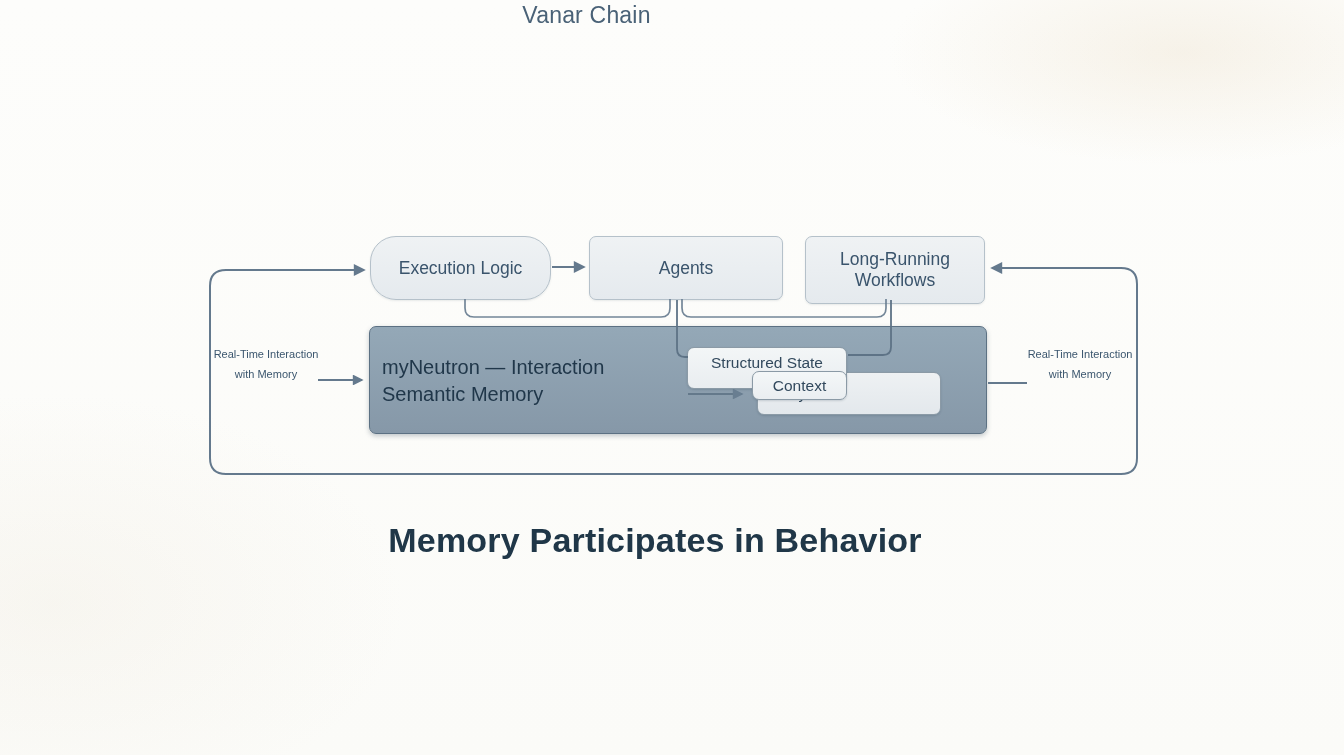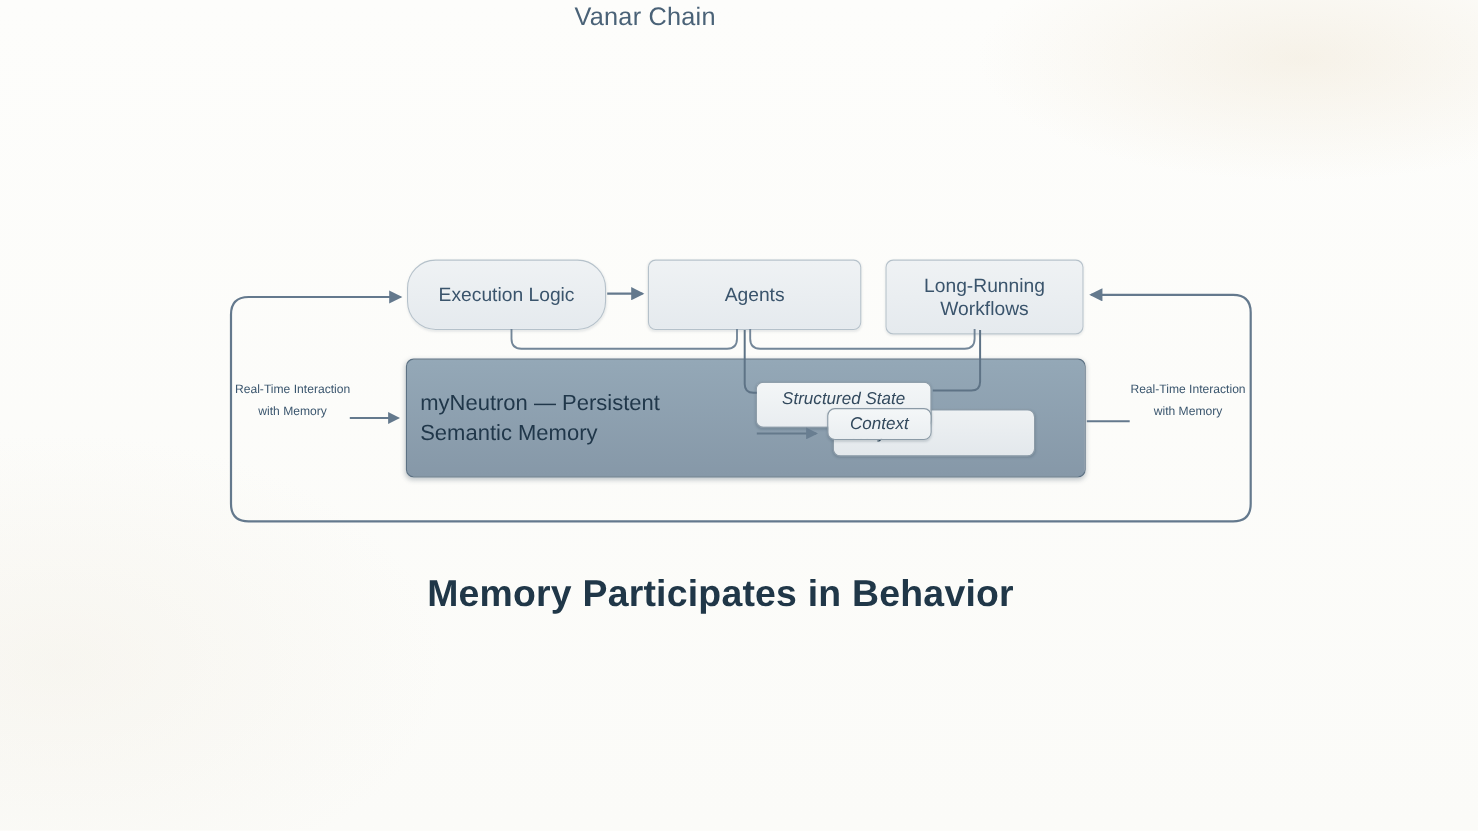--- a/index.html
+++ b/index.html
@@ -84,21 +84,20 @@
     text-align: left;
   }
   .inner-node {
     position: absolute;
     box-sizing: border-box;
     border-radius: 7px;
     border: 1px solid #8b9aa6;
     color: #32495d;
     font-size: 15.5px;
     box-shadow: 0 1px 2px rgba(40,60,80,0.18);
-    font-style: italic;
   }
   #node-history {
     left: 757px; top: 372px; width: 184px; height: 43px;
     background: linear-gradient(#eef1f3, #e3e8ec);
     display: flex; align-items: center; justify-content: flex-start;
     padding-right: 23px;
   }
   #node-structured-state {
     left: 687px; top: 347px; width: 160px; height: 42px;
     background: linear-gradient(#f3f6f7, #e9edf0);
@@ -138,21 +137,21 @@
     <span>Execution Logic</span>
   </div>
   <div class="node" id="node-agents">
     <span>Agents</span>
   </div>
   <div class="node" id="node-lrw">
     <span>Long-Running Workflows</span>
   </div>
 
   <div id="node-memory">
-    <div class="memory-label">myNeutron — Persistent Semantic Memory</div>
+    <div class="memory-label">myNeutron — Interaction Semantic Memory</div>
   </div>
 
   <div class="inner-node" id="node-history">
     <span>History</span>
   </div>
   <div class="inner-node" id="node-structured-state">
     <span>Structured State</span>
   </div>
   <div class="inner-node" id="node-context">
     <span>Context</span>

